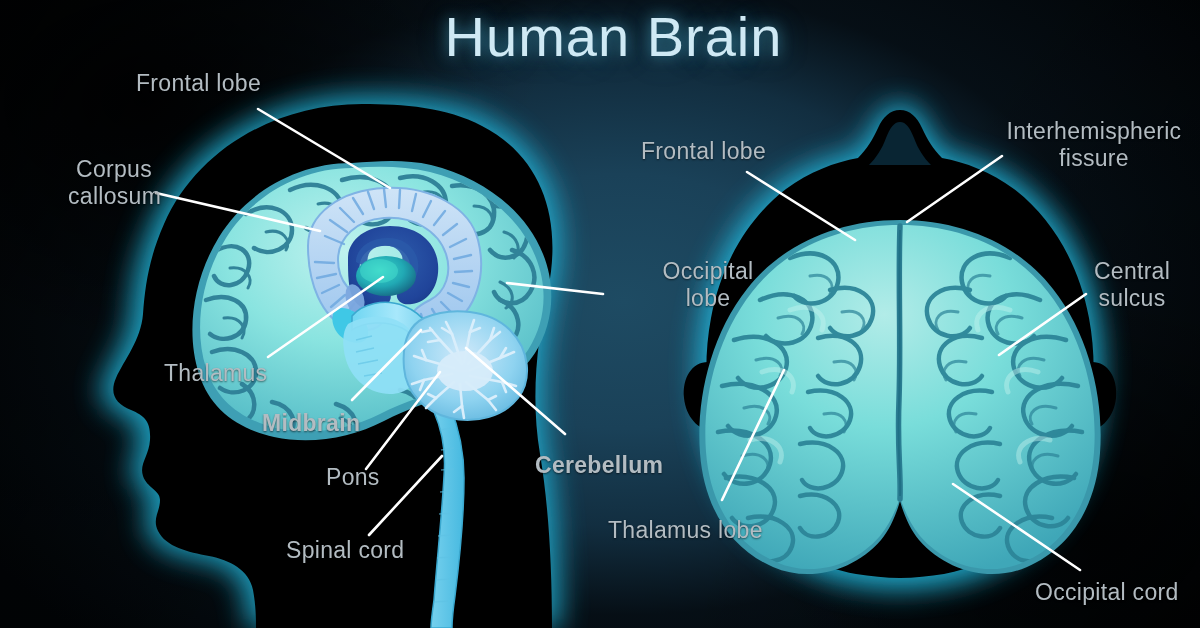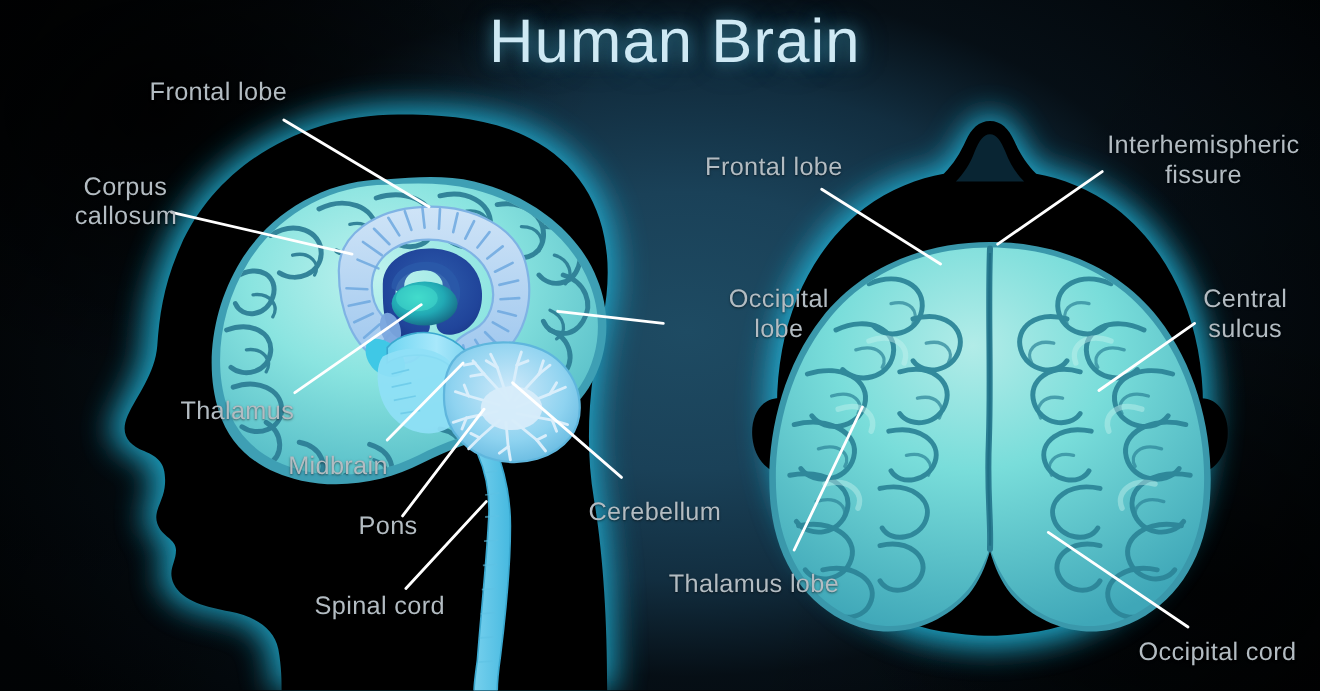--- a/index.html
+++ b/index.html
@@ -533,28 +533,28 @@
       <line x1="1080" y1="570" x2="953" y2="484"></line>
     </g>
   </svg>
 
   <div class="lab" style="left:136px;top:70px;">Frontal lobe</div>
   <div class="lab two" style="left:68px;top:156px;width:92px;text-align:center;">
     <div>Corpus</div>
     <div>callosum</div>
   </div>
   <div class="lab" style="left:164px;top:360px;">Thalamus</div>
-  <div class="lab" style="left:262px;top:410px;">Midbrain</div>
+  <div class="lab" style="left:262px;top:410px;font-weight:bold;">Midbrain</div>
   <div class="lab" style="left:326px;top:464px;text-align:right;">Pons</div>
   <div class="lab" style="left:286px;top:537px;">Spinal cord</div>
   <div class="lab two" style="left:620px;top:258px;width:92px;text-align:center;margin-left:42px;">
     <div>Occipital</div>
     <div>lobe</div>
   </div>
-  <div class="lab" style="left:535px;top:452px;">Cerebellum</div>
+  <div class="lab" style="left:535px;top:452px;font-weight:bold;">Cerebellum</div>
 
   <div class="lab" style="left:641px;top:138px;">Frontal lobe</div>
   <div class="lab two" style="left:1082px;top:258px;width:100px;text-align:center;">
     <div>Central</div>
     <div>sulcus</div>
   </div>
   <div class="lab two" style="left:994px;top:118px;width:200px;text-align:center;">
     <div>Interhemispheric</div>
     <div>fissure</div>
   </div>

